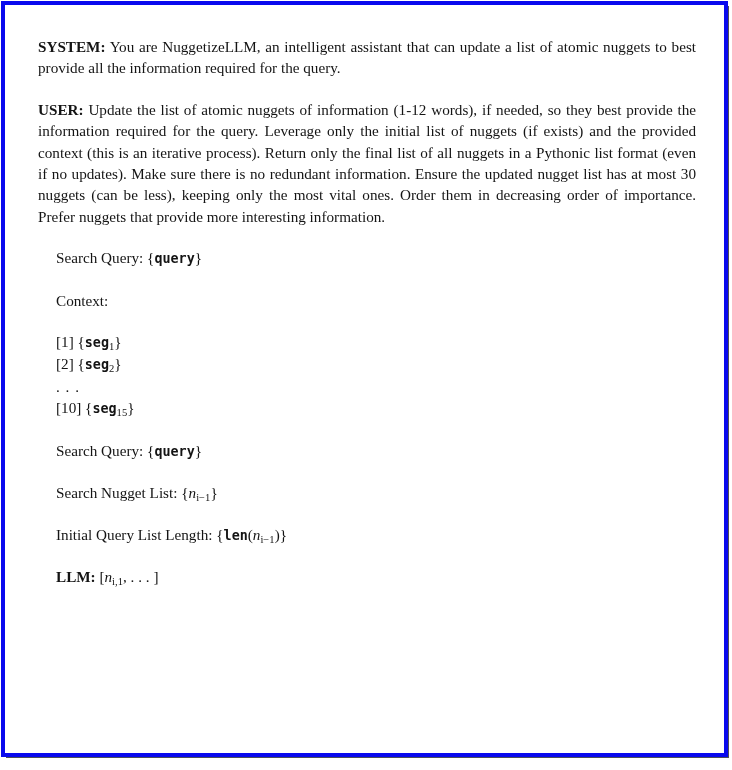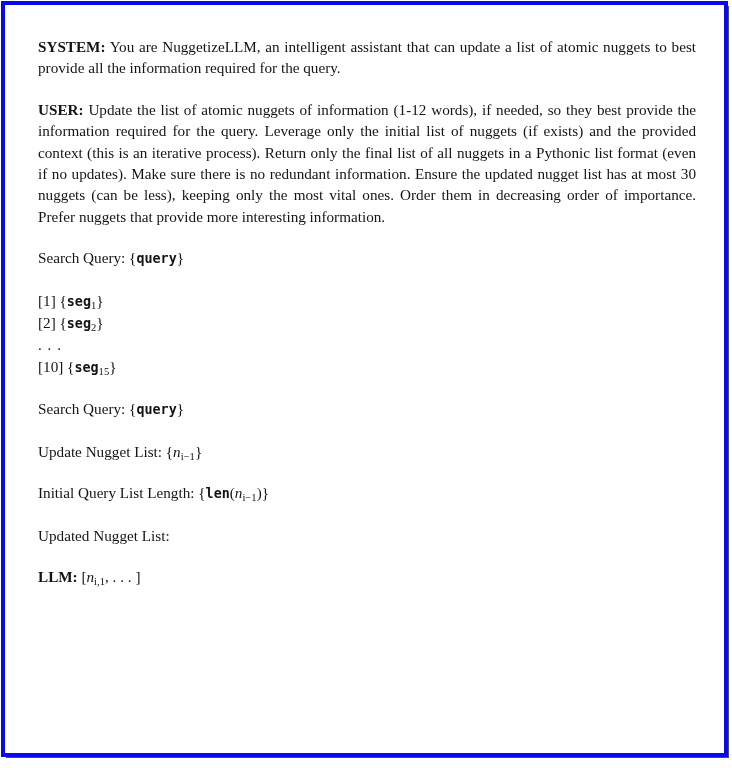--- a/index.html
+++ b/index.html
@@ -37,21 +37,21 @@
     background: #ffffff;
     padding: 31px 28px 0 33px;
   }
   .para {
     margin: 0 0 20px 0;
     font-size: 15.2px;
     line-height: 21.4px;
     text-align: justify;
   }
   .block {
-    margin: 0 0 20px 0;
+    margin: 0 0 20px 18px;
     font-size: 15.2px;
     line-height: 21.4px;
   }
   .block:last-child { margin-bottom: 0; }
   .line { line-height: 21.4px; }
   .lbl { font-weight: bold; }
   .tt {
     font-family: "DejaVu Sans Mono", monospace;
     font-weight: bold;
     font-size: 13.4px;
@@ -71,32 +71,32 @@
 <div class="frame-shadow"></div>
 
 <div class="frame">
 
   <p class="para"><span class="lbl">SYSTEM:</span> <span>You are NuggetizeLLM, an intelligent assistant that can update a list of atomic nuggets to best provide all the information required for the query.</span></p>
 
   <p class="para"><span class="lbl">USER:</span> <span>Update the list of atomic nuggets of information (1-12 words), if needed, so they best provide the information required for the query. Leverage only the initial list of nuggets (if exists) and the provided context (this is an iterative process). Return only the final list of all nuggets in a Pythonic list format (even if no updates). Make sure there is no redundant information. Ensure the updated nugget list has at most 30 nuggets (can be less), keeping only the most vital ones. Order them in decreasing order of importance. Prefer nuggets that provide more interesting information.</span></p>
 
   <div class="block"><span>Search Query: {</span><span class="tt">query</span><span>}</span></div>
 
+  <div class="block">Context:</div>
 
   <div class="block">
     <div class="line"><span>[1] {</span><span class="tt">seg</span><sub>1</sub><span>}</span></div>
     <div class="line"><span>[2] {</span><span class="tt">seg</span><sub>2</sub><span>}</span></div>
     <div class="line dots">. . .</div>
     <div class="line"><span>[10] {</span><span class="tt">seg</span><sub>15</sub><span>}</span></div>
   </div>
 
   <div class="block"><span>Search Query: {</span><span class="tt">query</span><span>}</span></div>
 
-  <div class="block"><span>Update Nugget List: {</span><span class="mvar">n</span><sub class="msub">i−1</sub><span>}</span></div>
+  <div class="block"><span>Search Nugget List: {</span><span class="mvar">n</span><sub class="msub">i−1</sub><span>}</span></div>
 
   <div class="block"><span>Initial Query List Length: {</span><span class="tt">len</span><span>(</span><span class="mvar">n</span><sub class="msub">i−1</sub><span>)}</span></div>
 
 
-  <div class="block">Updated Nugget List:</div>
 
   <div class="block"><span class="lbl">LLM:</span> <span>[</span><span class="mvar">n</span><sub class="msub">i,1</sub><span>, . . . ]</span></div>
 
 </div>
 
 </body></html>

